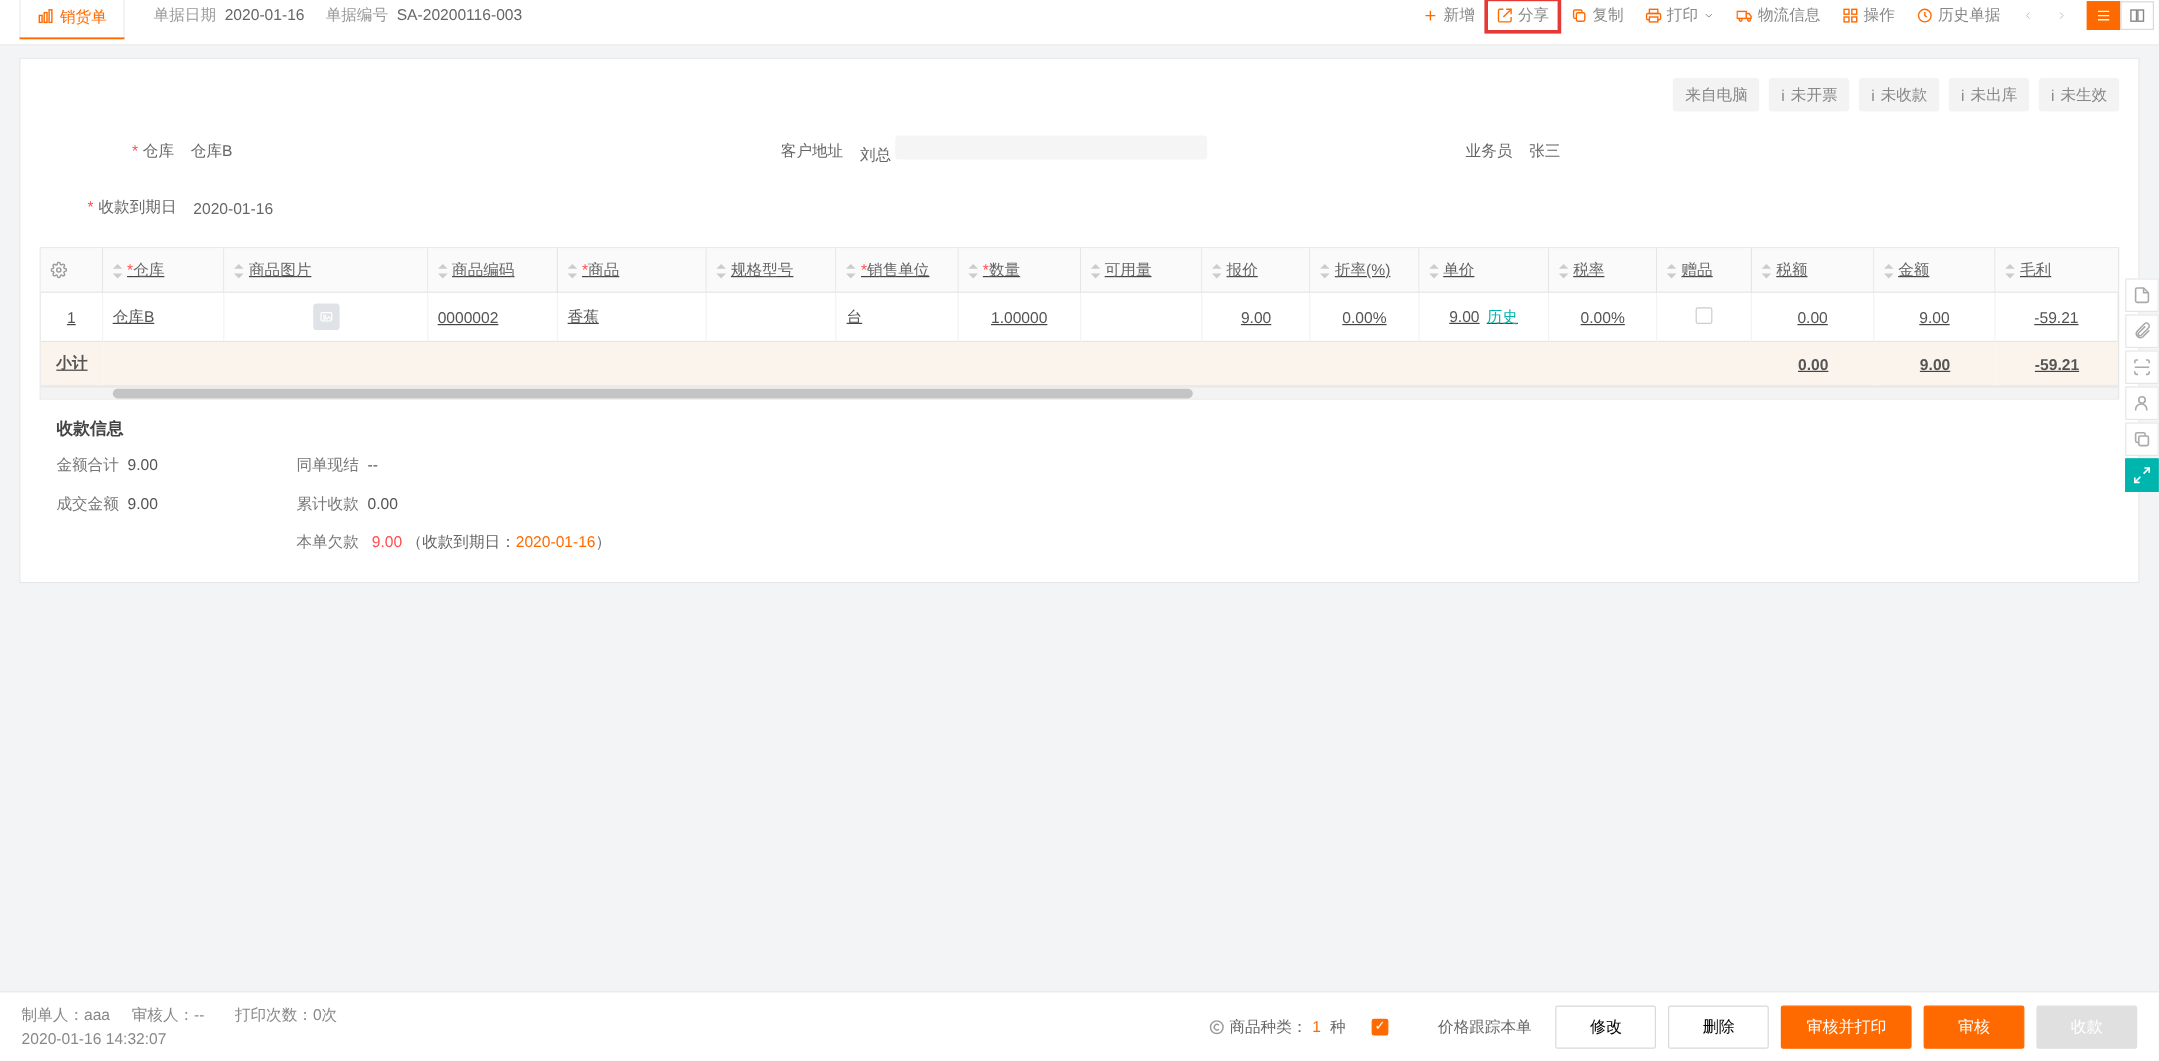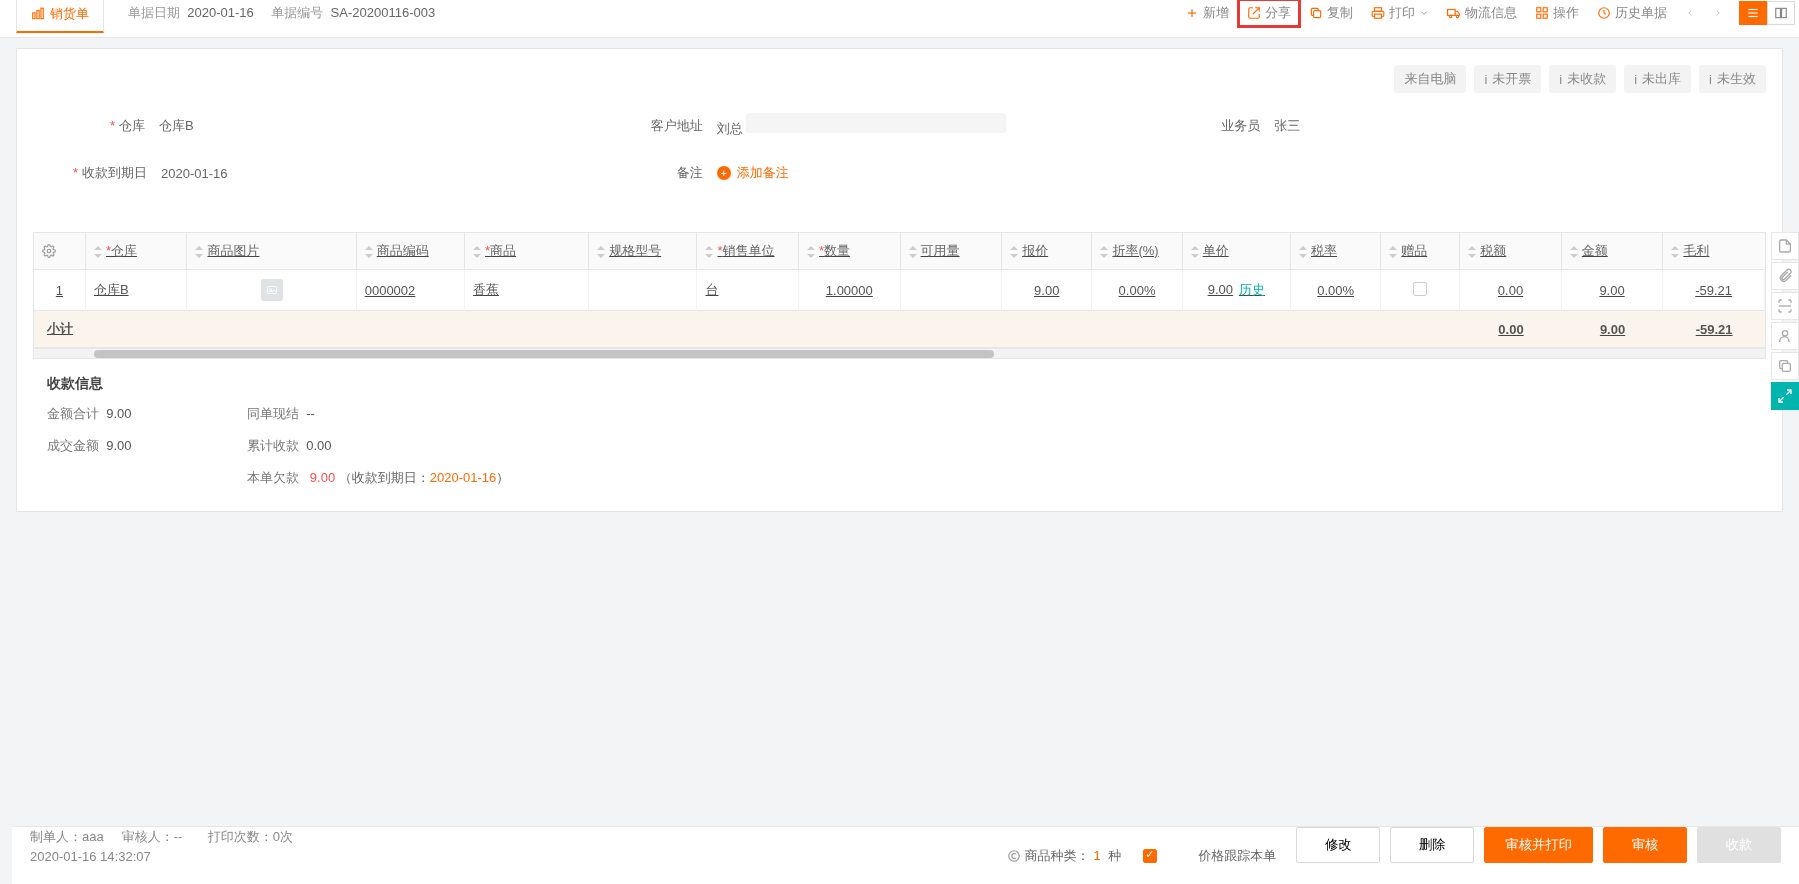--- a/index.html
+++ b/index.html
@@ -75,21 +75,21 @@
   .paygrid .v{color:#555;}
   .red{color:#ff4d4f;}
   .oran{color:var(--orange);}
 
   
   .rail{position:absolute;right:0;top:232px;display:flex;flex-direction:column;gap:2px;}
   .railbtn{width:28px;height:28px;background:#fff;border:1px solid var(--border);display:flex;align-items:center;justify-content:center;color:#aaa;cursor:pointer;}
   .railbtn.active{background:var(--teal);color:#fff;border-color:var(--teal);}
 
   
-  .footer{position:absolute;left:0;right:0;bottom:0;height:58px;background:#fff;border-top:1px solid var(--border);display:flex;padding:0 18px;margin-left:12px;}
+  .footer{position:absolute;left:0;right:0;bottom:0;height:58px;background:#fff;border-top:1px solid var(--border);display:flex;align-items:center;padding:0 18px;}
   .finfo{color:#888;line-height:1.5;}
   .fspacer{flex:1;}
   .fmeta{display:flex;align-items:center;gap:18px;color:#666;margin-right:20px;}
   .fmeta .count{color:var(--orange);margin:0 4px;}
   .btn{min-width:84px;height:36px;border:1px solid var(--border2);background:#fff;border-radius:2px;color:#000000;padding:0 20px;cursor:pointer;}
   .btn+.btn{margin-left:10px;}
   .btn.primary{background:var(--orange);border-color:var(--orange);color:#fff;}
   .btn.disabled{background:#e0e0e0;border-color:#e0e0e0;color:#fff;cursor:not-allowed;}
   .cbx{width:14px;height:14px;appearance:none;border:1px solid #ccc;border-radius:2px;background:#fff;display:inline-block;vertical-align:middle;margin-right:6px;position:relative;}
   .cbx:checked{background:var(--orange);border-color:var(--orange);}
@@ -238,27 +238,20 @@
 
     <div class="fld">
       <span class="lbl"><span>业务员</span></span>
       <span class="val">张三</span>
     </div>
     <div class="fld">
       <span class="lbl"><span class="req">*</span><span>收款到期日</span></span>
       <span class="val">2020-01-16</span>
     </div>
 
-    <div class="fld">
-      <span class="lbl"><span>备注</span></span>
-      <span class="addnote">
-          <span class="plus">+</span>
-          <span>添加备注</span>
-        </span>
-    </div>
     <div></div>
       <div></div>
   </div>
 
   <div class="tblwrap">
     <table>
       <colgroup>
         <col style="width:46px">
           <col style="width:90px">
           <col style="width:150px">

